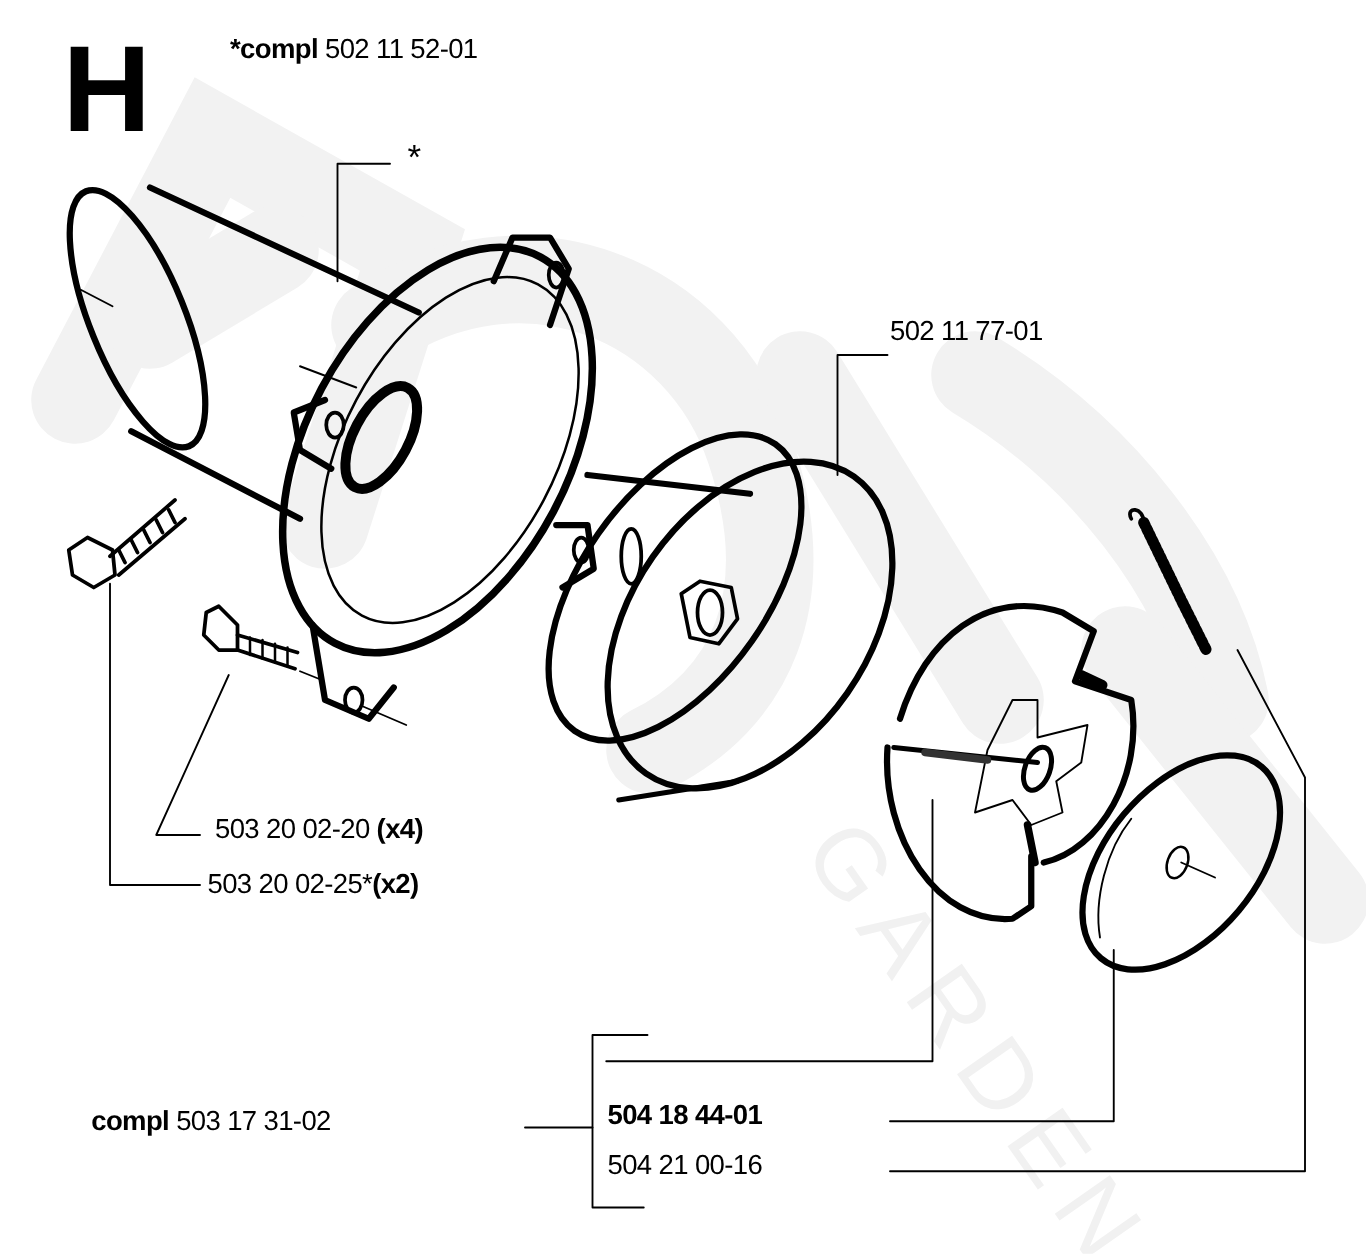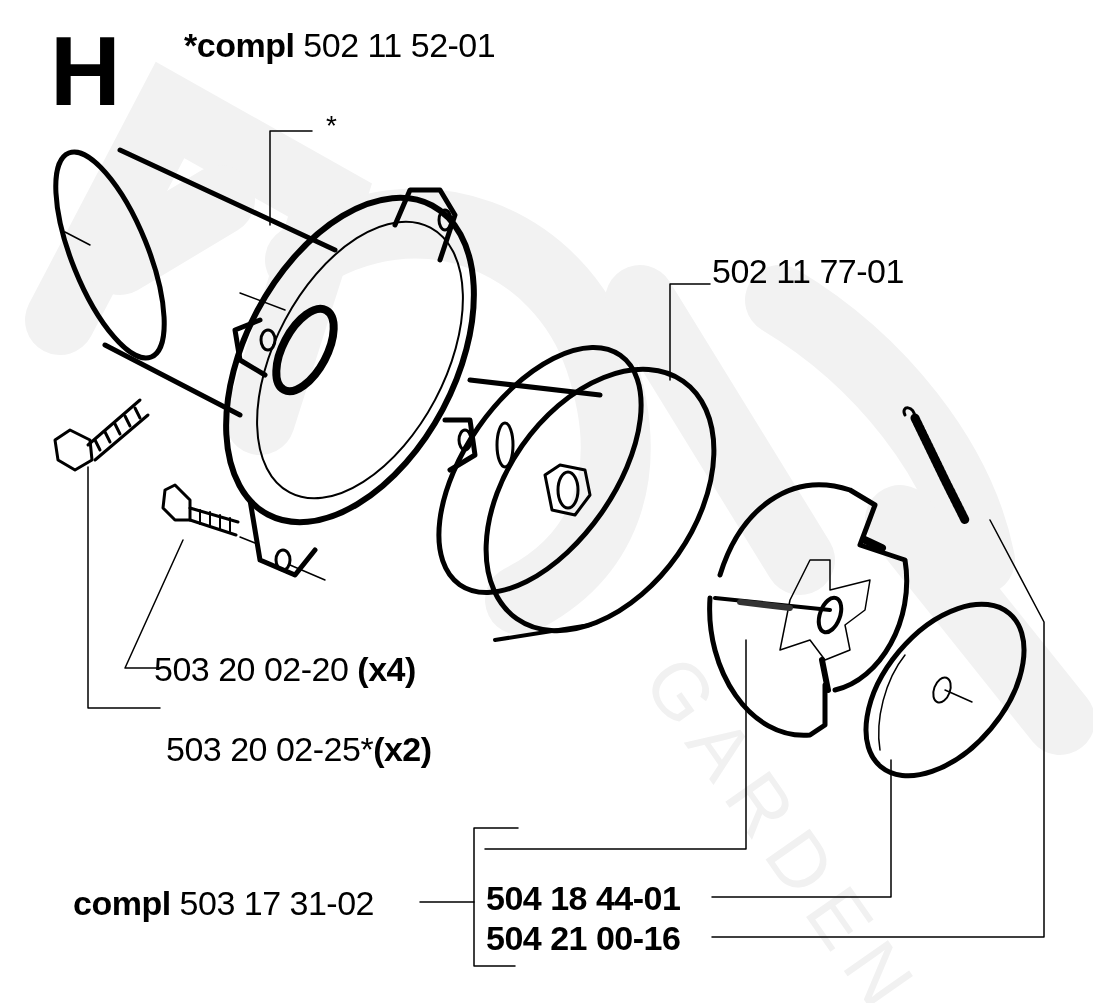--- a/index.html
+++ b/index.html
@@ -1,20 +1,20 @@
 <!DOCTYPE html>
 <html><head>
 <meta charset="utf-8">
 <style>
   html, body { margin: 0; padding: 0; background: #ffffff; }
   body { width: 1093px; height: 1003px; position: relative; overflow: hidden;
          font-family: "Liberation Sans", sans-serif; color: #000; }
   .wm { position: absolute; left: 0; top: 0; width: 1093px; height: 1003px; }
   .dwg { position: absolute; left: 0; top: 0; width: 1093px; height: 1003px; }
-  .lbl { position: absolute; white-space: nowrap; font-size: 34px; line-height: 1; letter-spacing: -0.5px; }
+  .lbl { position: absolute; white-space: nowrap; font-size: 22px; line-height: 1; letter-spacing: -0.5px; }
   .lbl b { font-weight: bold; }
   .section { position: absolute; left: 50px; top: 22px; font-size: 98px; font-weight: bold; line-height: 1; }
   .wmtext { position: absolute; left: 700px; top: 640px; font-size: 78px; color: #f1f1f1;
             transform: rotate(55deg); transform-origin: left top; letter-spacing: 14px; }
 </style>
 </head>
 <body>
 
 <svg class="wm" viewBox="0 0 1093 1003">
   <g fill="none" stroke="#f2f2f2" stroke-width="70" stroke-linecap="round">
@@ -117,27 +117,27 @@
 
 <div class="lbl" style="left:184px; top:28px;">
   <b>*compl</b>
   <span>502 11 52-01</span>
 </div>
 
 <div class="lbl" style="left:326px; top:112px; font-size:28px;">*</div>
 
 <div class="lbl" style="left:712px; top:254px;">502 11 77-01</div>
 
-<div class="lbl" style="left:154px; top:652px;">
+<div class="lbl" style="left:172px; top:652px;">
   <span>503 20 02-20</span>
   <b>(x4)</b>
 </div>
-<div class="lbl" style="left:166px; top:732px;">
+<div class="lbl" style="left:166px; top:696px;">
   <span>503 20 02-25</span><span>*</span><b>(x2)</b>
 </div>
 
 <div class="lbl" style="left:73px; top:886px;">
   <b>compl</b>
   <span>503 17 31-02</span>
 </div>
 
 <div class="lbl" style="left:486px; top:881px;font-weight:bold;">504 18 44-01</div>
-<div class="lbl" style="left:486px; top:921px;font-weight:bold;">504 21 00-16</div>
+<div class="lbl" style="left:486px; top:921px;">504 21 00-16</div>
 
 </body></html>

